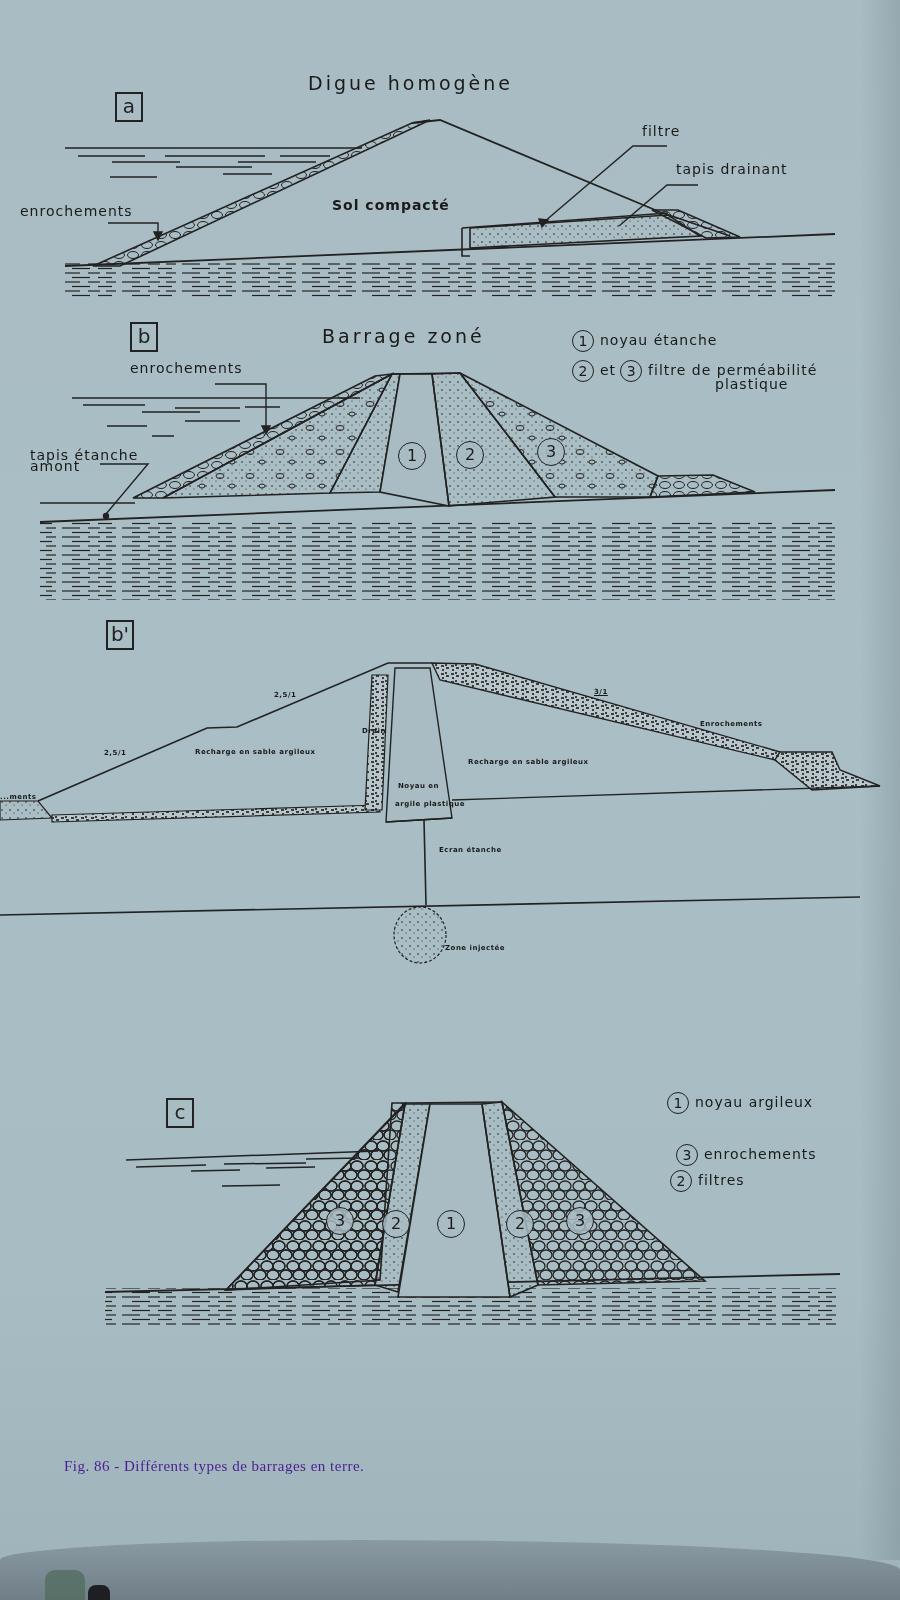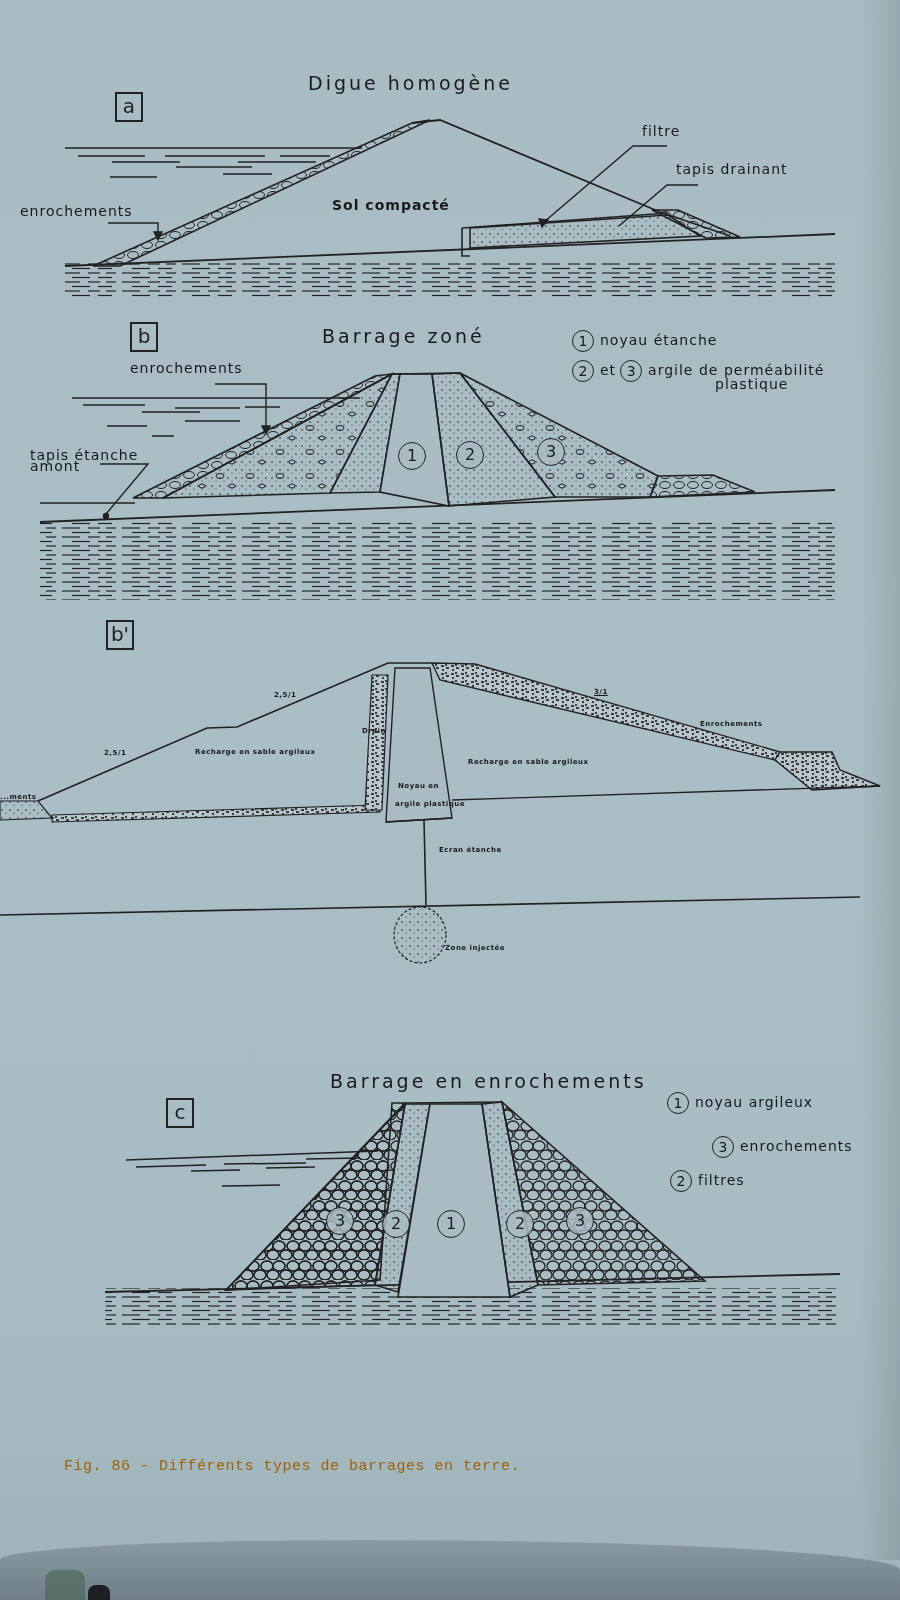--- a/index.html
+++ b/index.html
@@ -32,22 +32,22 @@
     display: inline-block; width: 20px; height: 20px; border: 1.6px solid #222;
     border-radius: 50%; text-align: center; font-size: 14px; line-height: 20px;
     margin-right: 6px; vertical-align: middle; letter-spacing: 0;
   }
   .circ-in {
     position: absolute; width: 26px; height: 26px; border: 1.8px solid #222;
     border-radius: 50%; text-align: center; font-size: 16px; line-height: 26px;
     background: rgba(169,188,195,0.85);
   }
   .caption {
-    position: absolute; left: 64px; top: 1458px; font-family: Liberation Mono, monospace;
-    font-size: 15px; color: #a16207; letter-spacing: 0.5px;
+    position: absolute; left: 64px; top: 1458px; font-family: Liberation Serif, serif;
+    font-size: 15px; color: #4c1d95; letter-spacing: 0.5px;
   }
   .bottom-bg {
     position: absolute; left: 0; top: 1540px; width: 900px; height: 60px;
     background: linear-gradient(180deg, #8a9aa3 0%, #6f7e87 100%);
     border-top-left-radius: 40% 20px; border-top-right-radius: 60% 30px;
   }
   .bottle {
     position: absolute; left: 45px; top: 1570px; width: 40px; height: 30px;
     background: #4d6a5a; border-radius: 10px 10px 0 0; opacity: 0.7;
   }
@@ -178,21 +178,21 @@
   <div class="label lbl" style="left:130px;top:60px;">enrochements</div>
   <div class="label lbl" style="left:30px;top:148px;line-height:14px;">tapis étanche</div>
   <div class="label lbl" style="left:30px;top:159px;line-height:14px;">amont</div>
   <div class="circ-in" style="left:398px;top:142px;">1</div>
   <div class="circ-in" style="left:456px;top:141px;">2</div>
   <div class="circ-in" style="left:537px;top:138px;">3</div>
   <div class="label lbl" style="left:572px;top:30px;">
     <span class="circ">1</span><span>noyau étanche</span>
   </div>
   <div class="label lbl" style="left:572px;top:60px;">
-    <span class="circ">2</span><span style="margin-right:4px;text-align:right;">et</span><span class="circ">3</span><span>argile de perméabilité</span>
+    <span class="circ">2</span><span style="margin-right:4px;text-align:right;">et</span><span class="circ">3</span><span>filtre de perméabilité</span>
   </div>
   <div class="label lbl" style="left:715px;top:76px;">plastique</div>
 </div>
 
 <div class="panel" style="top:600px;height:380px;">
   <svg class="drawing" width="900" height="380">
     <defs>
       <pattern id="rubble" width="10" height="8" patternUnits="userSpaceOnUse">
         <rect width="10" height="8" fill="#b8c6cb"></rect>
         <path d="M1,2 h3 M6,4 h3 M2,6 h2 M5,1 h2" stroke="#111" stroke-width="1.4"></path>
@@ -257,33 +257,32 @@
     <polygon points="375,225 405,44 430,44 398,232" fill="url(#dots)" stroke="#222" stroke-width="1.6"></polygon>
 
     <polygon points="430,44 482,44 510,237 398,237" fill="#a9bcc3" stroke="#222" stroke-width="1.6"></polygon>
     <line x1="405" y1="43" x2="502" y2="42" stroke="#222" stroke-width="1.6"></line>
 
     <polygon points="482,44 502,42 538,225 510,237" fill="url(#dots)" stroke="#222" stroke-width="1.6"></polygon>
 
     <polygon points="502,42 705,221 538,225" fill="url(#bigstones)" stroke="#222" stroke-width="1.6"></polygon>
   </svg>
   <div class="boxletter" style="left:166px;top:38px;">c</div>
-  <div class="label title" style="left:330px;top:10px;">Barrage en enrochements</div>
   <div class="circ-in" style="left:326px;top:147px;">3</div>
   <div class="circ-in" style="left:382px;top:150px;">2</div>
   <div class="circ-in" style="left:437px;top:150px;">1</div>
   <div class="circ-in" style="left:506px;top:150px;">2</div>
   <div class="circ-in" style="left:566px;top:147px;">3</div>
   <div class="label lbl" style="left:667px;top:32px;">
     <span class="circ">1</span><span>noyau argileux</span>
   </div>
   <div class="label lbl" style="left:670px;top:62px;margin-top:48px;">
     <span class="circ">2</span><span>filtres</span>
   </div>
-  <div class="label lbl" style="left:676px;top:76px;margin-left:36px;">
+  <div class="label lbl" style="left:676px;top:84px;">
     <span class="circ">3</span><span>enrochements</span>
   </div>
 </div>
 
 <div class="caption">Fig. 86 - Différents types de barrages en terre.</div>
 
 <div class="bottom-bg"></div>
 <div class="bottle"></div>
 <div class="knob"></div>
 

